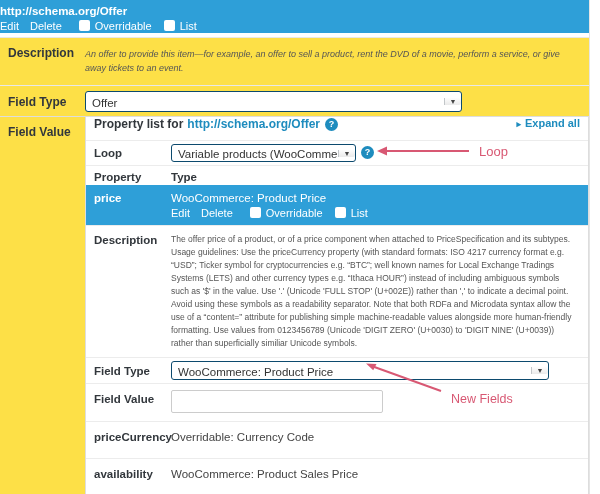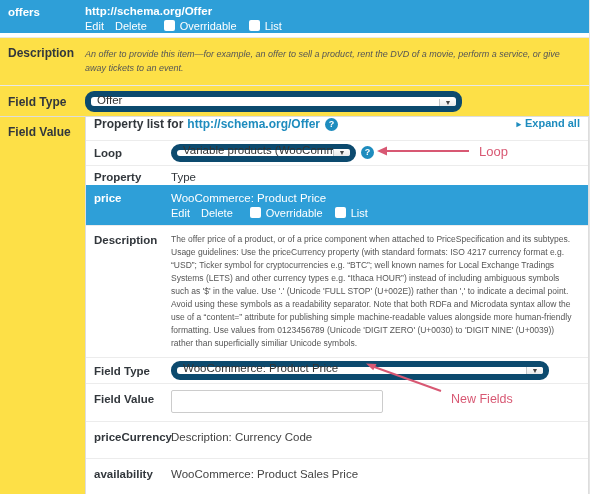--- a/index.html
+++ b/index.html
@@ -29,21 +29,21 @@
   .cb{display:inline-block;width:11px;height:11px;background:#fff;border-radius:2px;margin:0 5px 0 6px;flex:none}
   .cb-label{margin-right:6px}
   .spacer{height:4px;background:#fff}
 
   .desc-row .val{font-style:italic;font-size:9px;line-height:14px;color:#555;padding:9px 12px 10px 0}
 
   .ft-row{height:31px}
   .ft-row .lbl{padding-top:9px}
 
   
-  .select{display:flex;align-items:flex-end;background:#fff;border:6px solid #0c4a6e;border-radius:9px;height:21px;font-size:11.5px;color:#333;cursor:pointer}
+  .select{display:flex;align-items:center;background:#fff;border:1px solid #0c4a6e;border-radius:3px;height:21px;font-size:11.5px;color:#333;cursor:pointer}
   .select .txt{flex:1;padding:3px 0 0 6px;white-space:nowrap;overflow:hidden}
   .select .arrow{width:17px;flex:none;border-left:1px solid #c2c6c9;background:linear-gradient(#fdfdfd,#eaeaea);display:flex;align-items:center;justify-content:center;font-size:7px;color:#444;border-radius:0 2px 2px 0}
 
   .outer-ft-select{width:377px;margin-top:5px}
 
   .fv-row{border-top:1px solid #ddd}
   .fv-row .lbl{padding-top:8px}
 
   
   .panel{flex:1;border:1px solid #ddd;border-top:none;background:#fff}
@@ -60,21 +60,21 @@
 
   .loop-row{height:25px}
   .loop-row .plbl{padding-top:6px}
   .loop-row .pval{display:flex;align-items:flex-start}
   .loop-select{width:185px;margin-top:3px;height:18px}
   .loop-select .txt{padding-top:2px}
   .loop-row .qicon{margin-top:5px}
 
   .thead-row{height:20px}
   .thead-row .plbl{padding-top:5px}
-  .thead-row .pval{font-size:11.5px;font-weight:normal;color:#32373c;padding-top:5px}
+  .thead-row .pval{font-size:11.5px;font-weight:bold;color:#32373c;padding-top:5px}
 
   .price-row{background:var(--blue);border-top:none;min-height:40px}
   .price-row .plbl{color:#fff;padding-top:7px}
   .price-row .ptype{font-size:11.5px;color:#fff;padding-top:7px}
   .price-row .actions{margin-top:3px}
 
   .pdesc-row .pval{font-size:8.5px;line-height:13px;color:#555;padding:7px 12px 7px 0}
 
   .pft-row{height:26px}
   .pft-row .plbl{padding-top:7px}
@@ -94,21 +94,20 @@
   .anno-text{position:absolute;color:var(--red);font-family:"Liberation Sans",sans-serif}
   .anno-loop{left:479px;top:144px;font-size:13px}
   .anno-newfields{left:451px;top:392px;font-size:12.5px}
 </style>
 </head>
 <body>
 
 <div class="table">
 
   <div class="row header-row first">
-    <div class="lbl">offers</div>
     <div class="val">
       <div class="type-url">http://schema.org/Offer</div>
       <div class="actions">
         <a>Edit</a>
         <a>Delete</a>
         <span class="cb"></span>
         <span class="cb-label">Overridable</span>
         <span class="cb"></span>
         <span class="cb-label">List</span>
       </div>
@@ -195,21 +194,21 @@
 
       <div class="prow pfv-row">
         <div class="plbl">Field Value</div>
         <div class="pval">
           <div class="textarea"></div>
         </div>
       </div>
 
       <div class="prow pc-row">
         <div class="plbl">priceCurrency</div>
-        <div class="pval">Description: Currency Code</div>
+        <div class="pval">Overridable: Currency Code</div>
       </div>
 
       <div class="prow pc-row av-row">
         <div class="plbl">availability</div>
         <div class="pval">WooCommerce: Product Sales Price</div>
       </div>
 
     </div>
   </div>
 </div>

